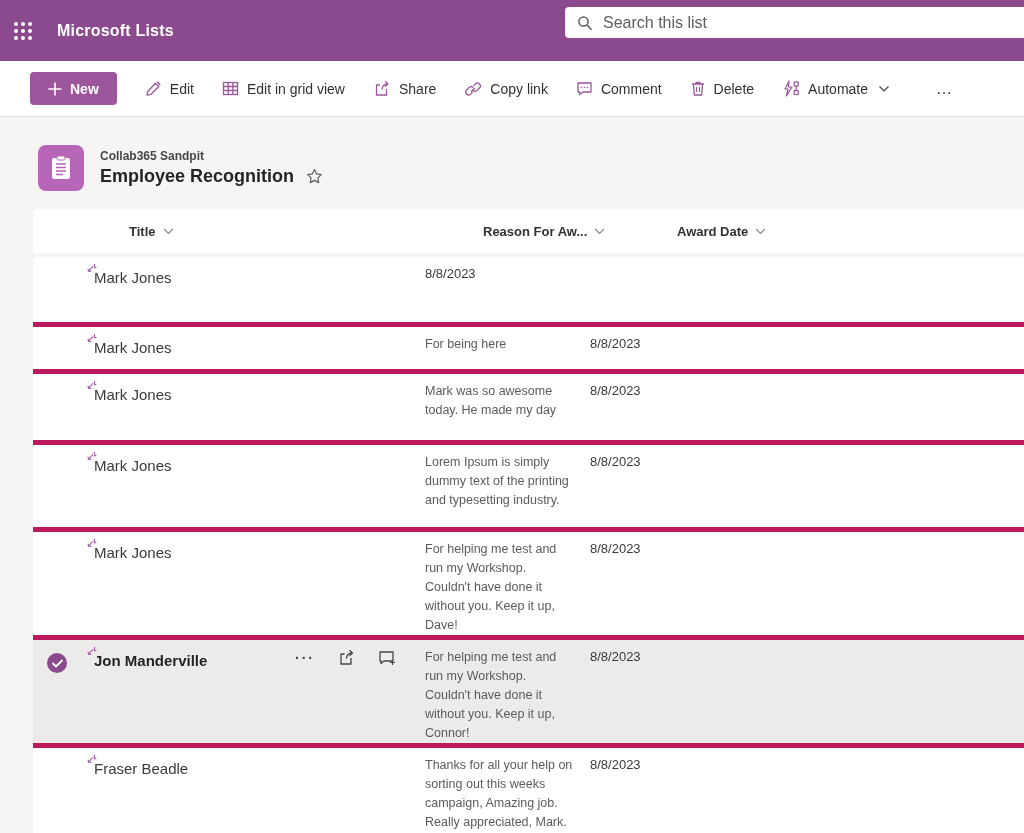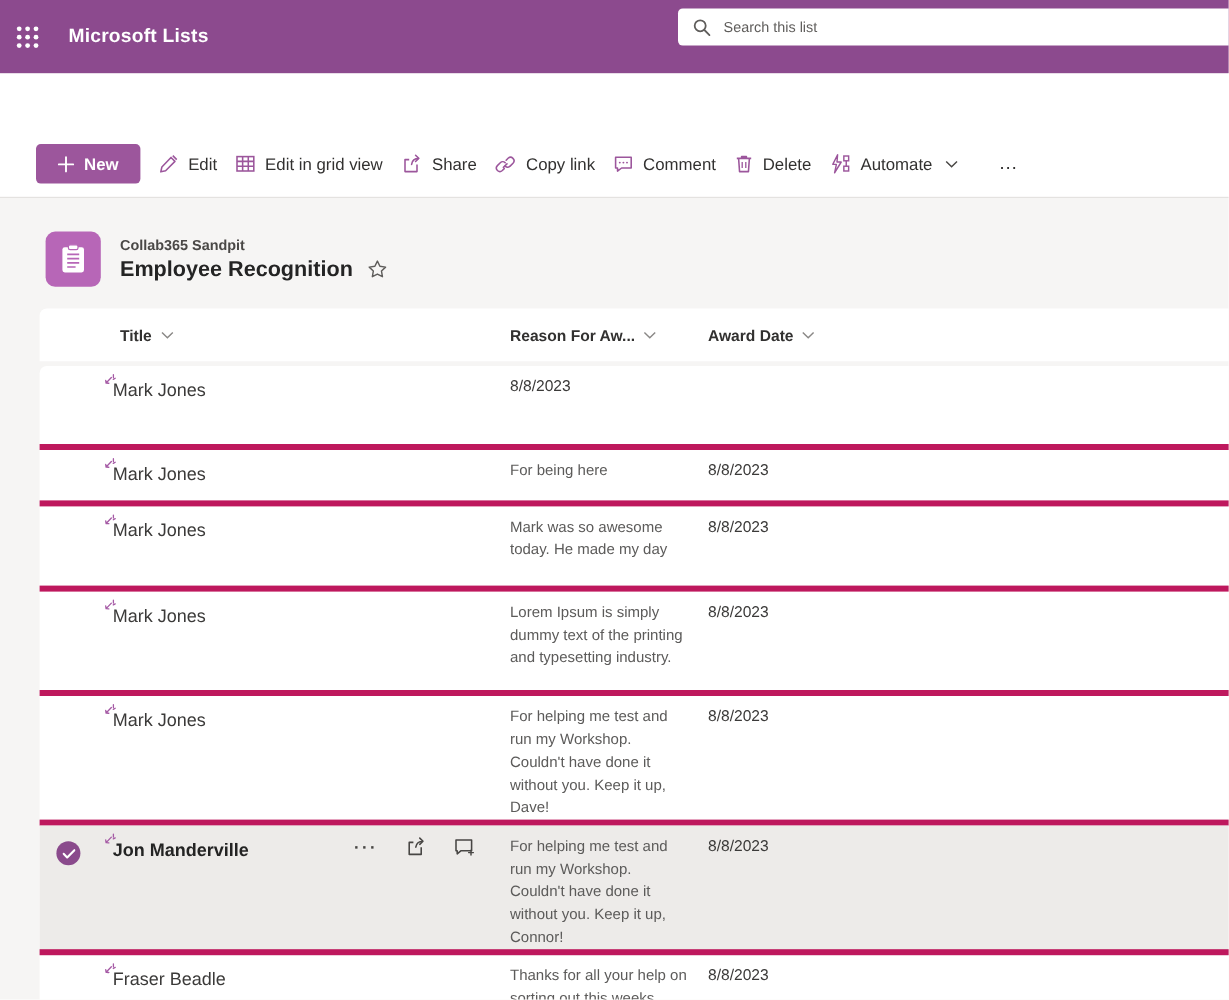--- a/index.html
+++ b/index.html
@@ -5,46 +5,46 @@
   * { margin:0; padding:0; box-sizing:border-box; }
   html,body { width:1024px; height:833px; overflow:hidden; background:#fff;
     font-family:"Liberation Sans", sans-serif; color:#323130; }
 
   
   .topbar { position:relative; height:61px; background:#8C4A8E; display:flex; align-items:center; overflow:hidden; }
   .waffle { width:45px; height:45px; display:flex; align-items:center; justify-content:center; cursor:pointer; }
   .app-title { color:#fff; font-size:16px; font-weight:700; margin-left:12px; letter-spacing:.2px; }
   .searchbox { position:absolute; left:565px; top:7px; width:470px; height:31px; background:#fff;
     border-radius:4px; display:flex; align-items:center; padding-left:12px; }
-  .searchbox .ph { color:#5f5d5b; font-size:12px; margin-left:10px; }
+  .searchbox .ph { color:#5f5d5b; font-size:16px; margin-left:10px; }
 
   
   .toolbar { height:56px; background:#fff; border-bottom:1px solid #e4e2e0; display:flex; align-items:center;
-    padding-left:30px; gap:15px;margin-top:48px; }
+    padding-left:30px; gap:28px; }
   .btn-new { background:#9C569C; color:#fff; border:none; border-radius:4px; height:33px; padding:0 18px;
     font-size:14px; font-weight:600; display:flex; align-items:center; gap:8px; cursor:pointer;
     font-family:"Liberation Sans", sans-serif; }
   .tb-item { display:flex; align-items:center; gap:8px; font-size:14px; color:#323130; cursor:pointer; background:none; border:none; font-family:"Liberation Sans", sans-serif; }
   .tb-item svg { flex:0 0 auto; }
   .tb-overflow { margin-left:18px; font-size:16px; color:#323130; letter-spacing:2px; cursor:pointer; background:none; border:none; }
   .chev { margin-left:2px; }
 
   
   .content { height:732px; background:#F6F5F4; position:relative; }
   .list-header { display:flex; align-items:center; padding:28px 0 0 38px; }
   .list-icon { width:46px; height:46px; border-radius:8px; background:#B766B7; display:flex; align-items:center; justify-content:center; }
   .lh-text { margin-left:16px; }
   .lh-site { font-size:12px; font-weight:700; color:#4a4846; }
   .lh-title-row { display:flex; align-items:center; gap:12px; margin-top:3px; }
   .lh-title { font-size:18px; font-weight:700; color:#242424; }
 
   
   .table-wrap { position:absolute; left:33px; top:92px; right:0; }
   .grid-row { display:grid; grid-template-columns:61px 331px 165px 165px 1fr; }
-  .thead { background:#fff; border-radius:6px 0 0 0; height:44px; align-items:center; }
+  .thead { background:#fff; border-radius:6px 0 0 0; height:44px; align-items:center;gap:29px; }
   .th { font-size:13px; font-weight:700; color:#323130; display:flex; align-items:center; gap:7px; cursor:pointer; }
   .th.title-col { padding-left:6px; }
   .addcol { font-size:13px; font-weight:700; color:#323130; display:flex; align-items:center; gap:7px; cursor:pointer; }
   .rows-card { margin-top:4px; background:#fff; border-radius:6px 0 0 0; }
   .lrow { position:relative; border-bottom:5px solid #be185d; min-height:47px; }
   .lrow.selected { background:#EDEBE9; }
   .cell-check { position:relative; }
   .checkmark { position:absolute; left:14px; top:13px; width:20px; height:20px; border-radius:50%; background:#8A4A8C;
     display:flex; align-items:center; justify-content:center; cursor:pointer; }
   .cell-name { padding-top:12px; font-size:15px; color:#3b3a39; cursor:pointer; }

